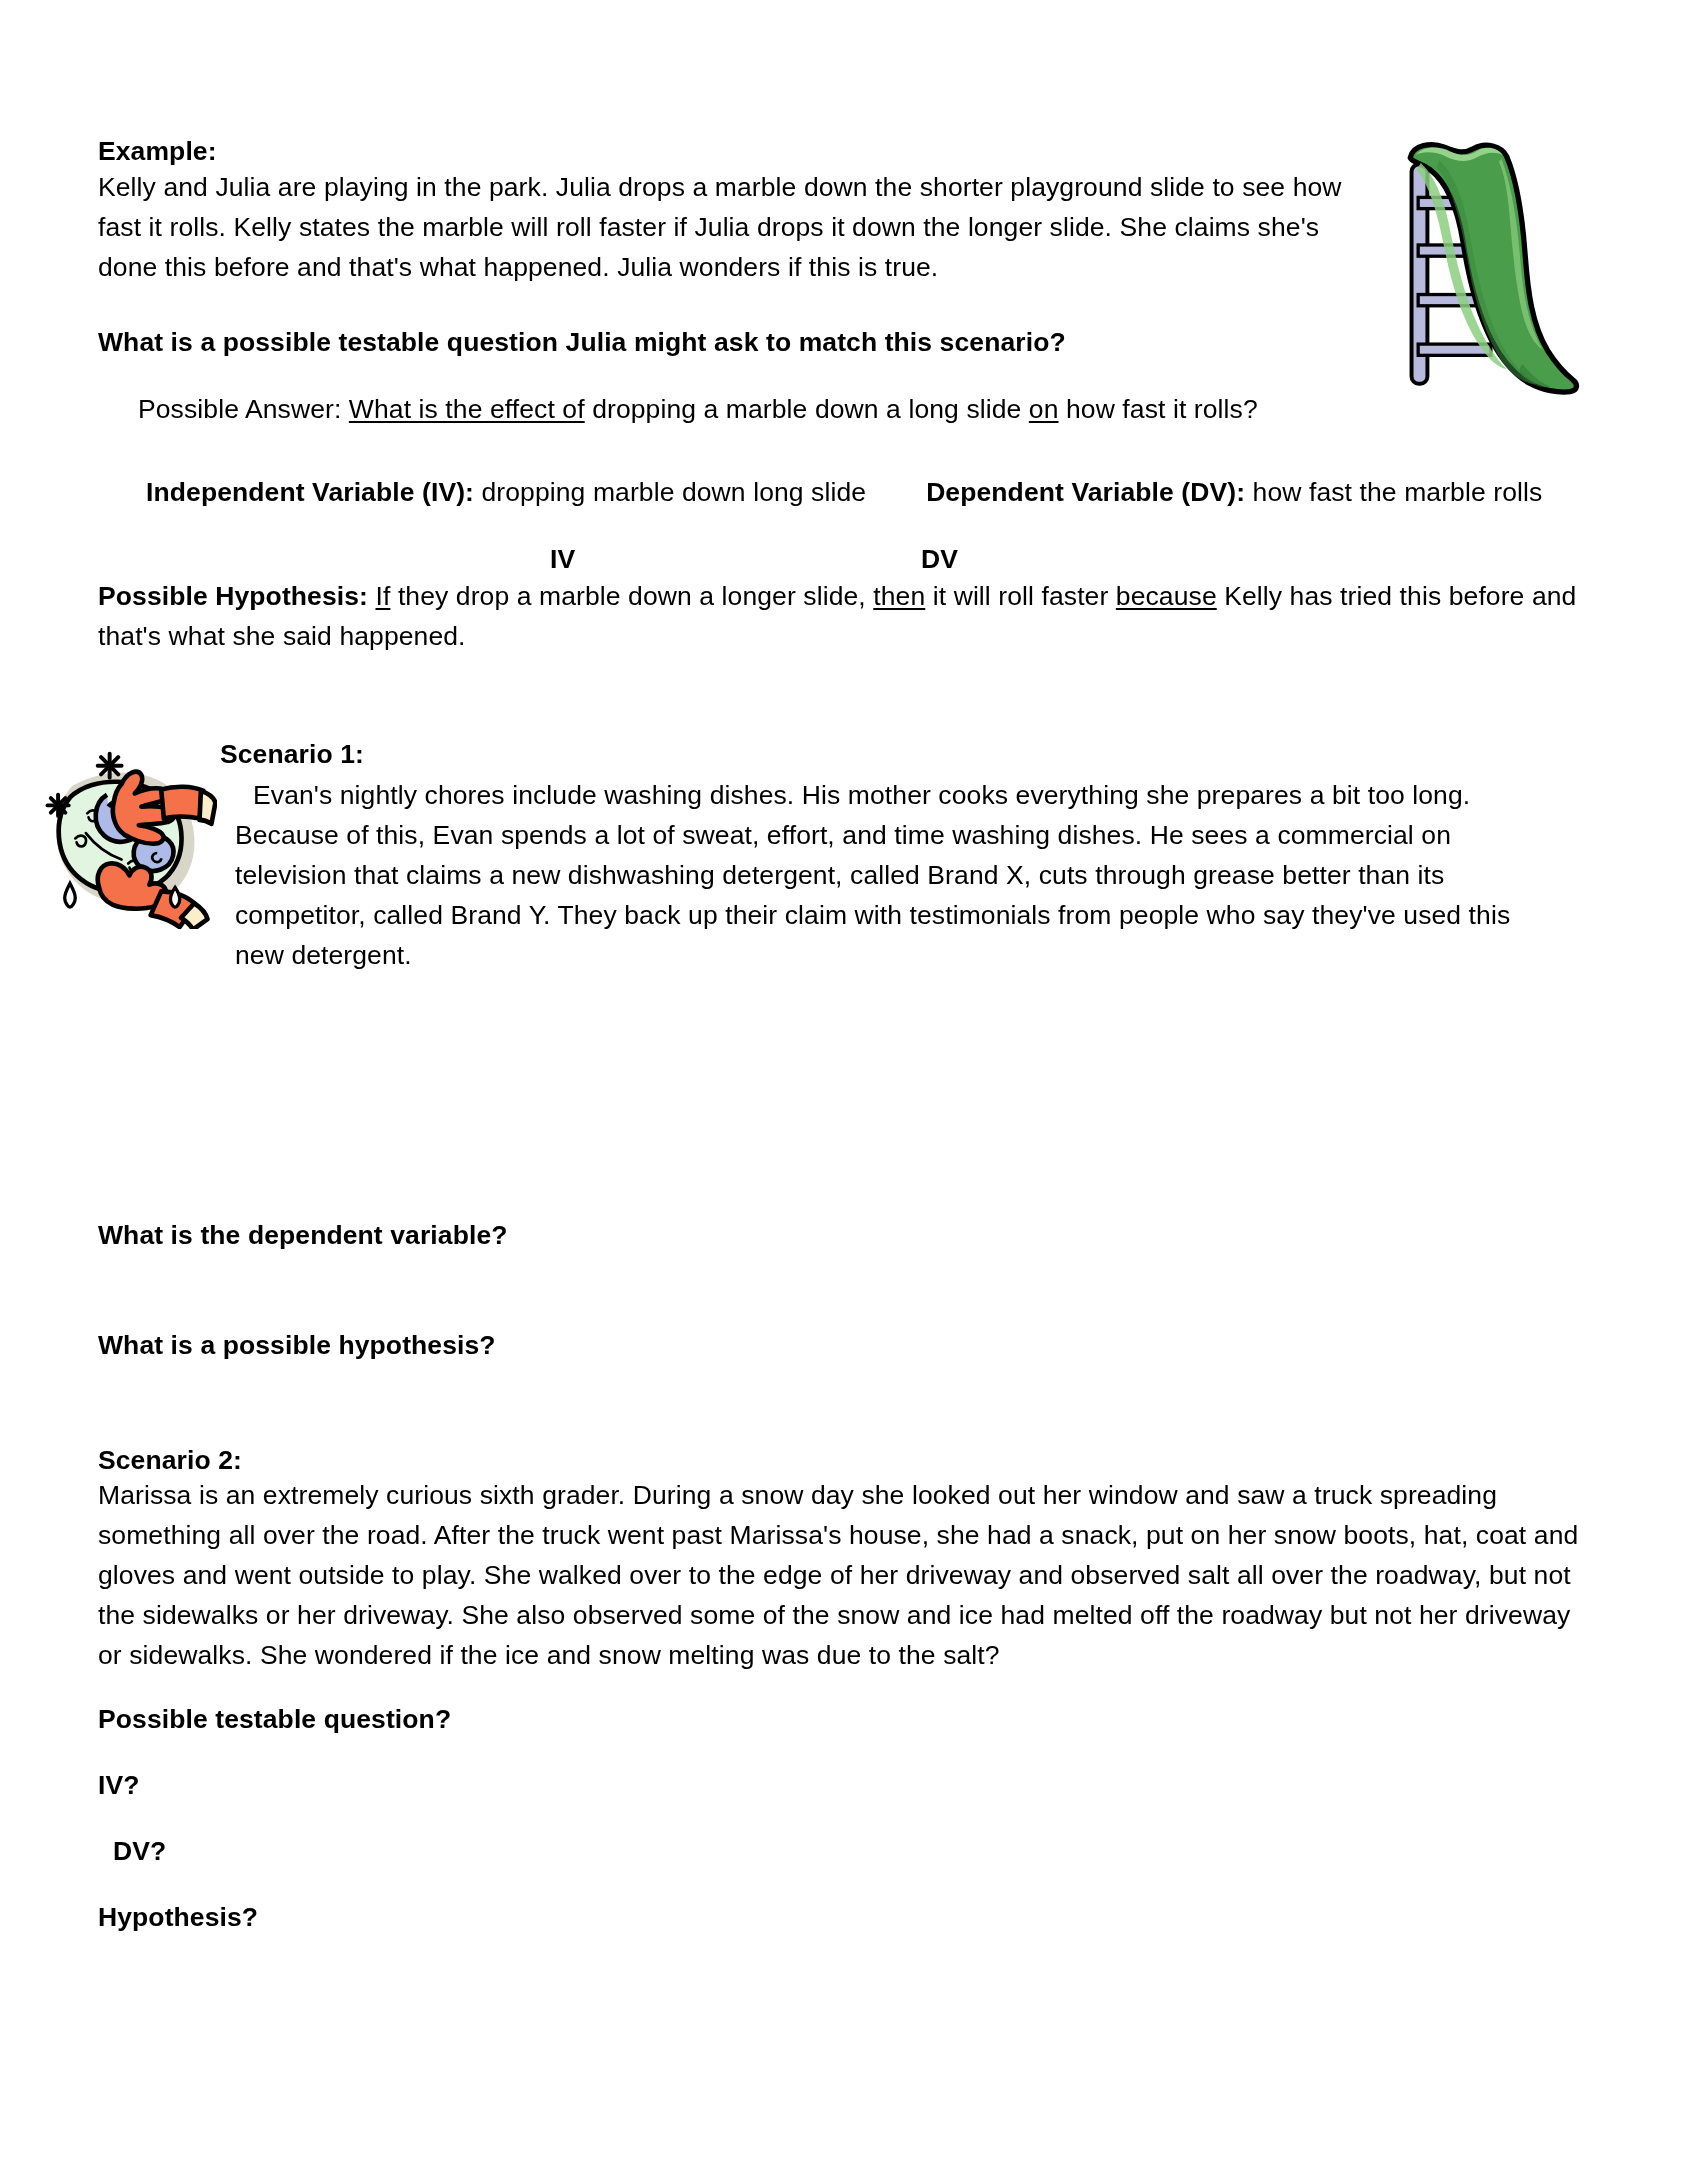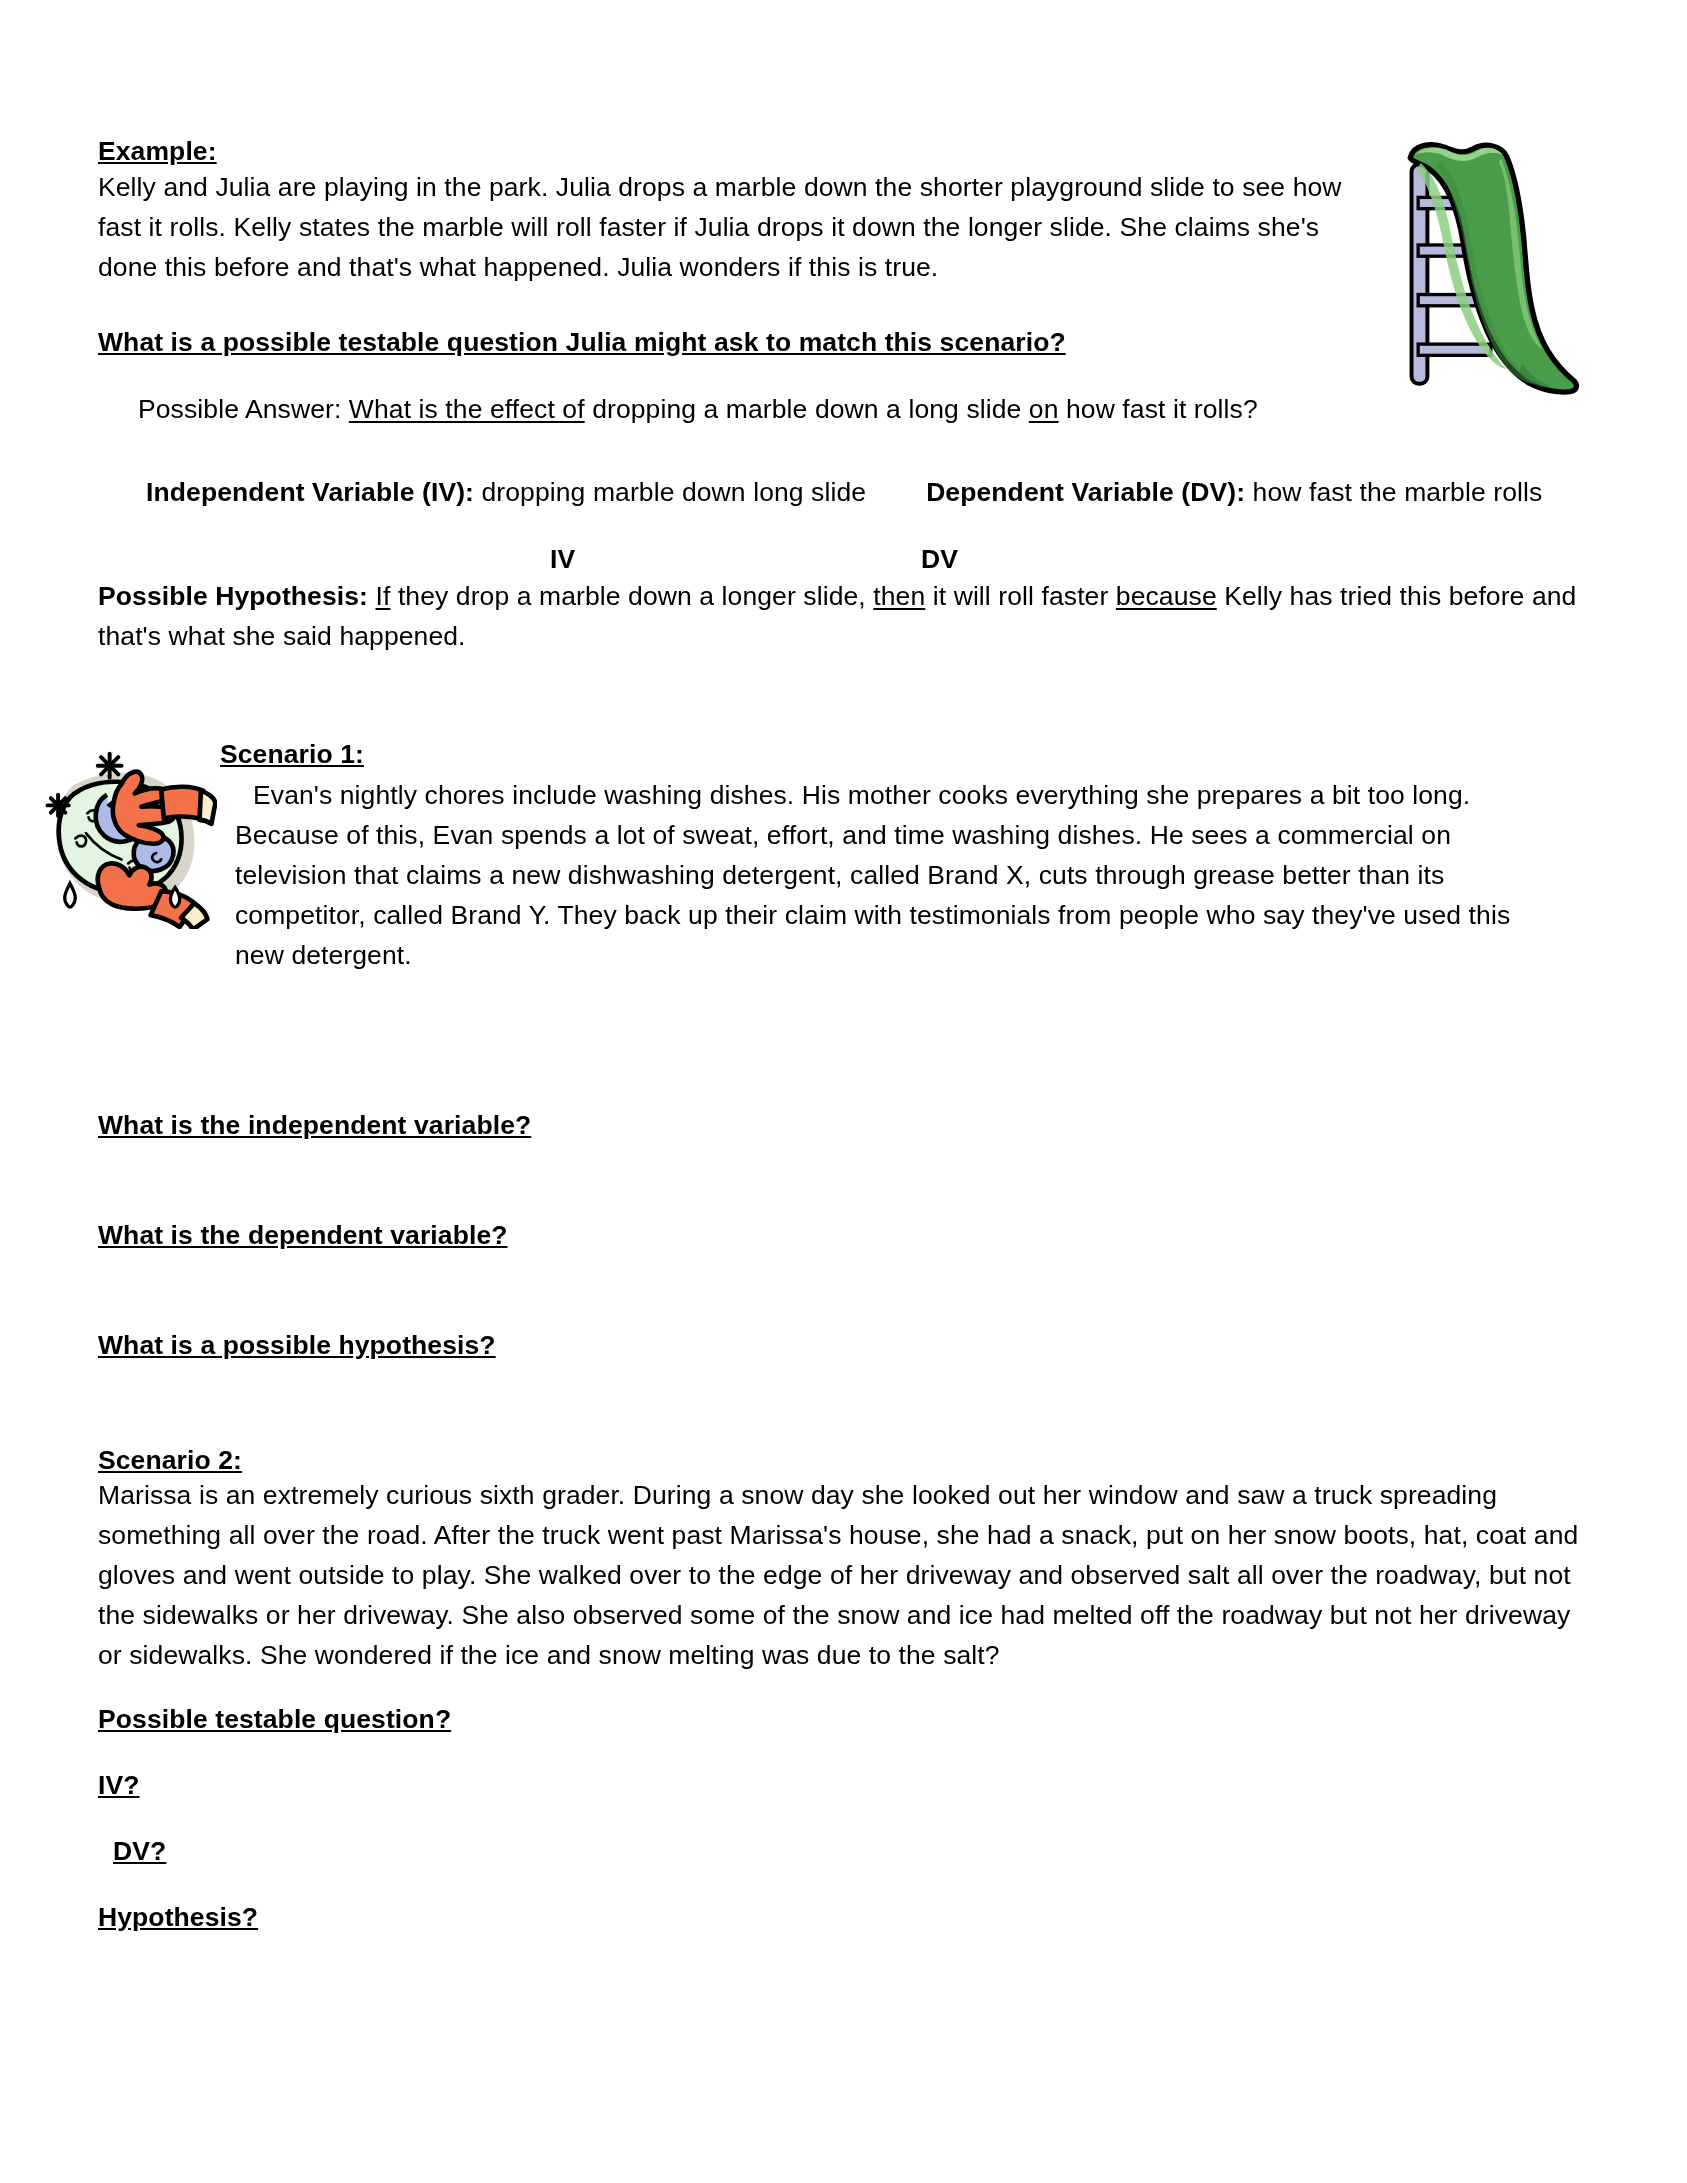--- a/index.html
+++ b/index.html
@@ -27,21 +27,21 @@
   
   .block {
     position: absolute;
     font-size: 26.5px;
     line-height: 40px;
     letter-spacing: 0.1px;
   }
   .b { font-weight: bold; }
   .u { text-decoration: underline; text-underline-offset: 2.6px; text-decoration-thickness: 2px; }
 
-  .heading { font-weight: bold; text-decoration: underline; }
+  .heading { font-weight: bold; }
 
   
   #example-label      { left: 98px; top: 131px;  width: 662px; }
   #example-paragraph  { left: 98px; top: 167px;  width: 1250px; }
   #example-question   { left: 98px; top: 322px;  width: 1257px; }
   #possible-answer    { left: 98px; top: 389px;  width: 1257px; margin-left: 40px; }
   #iv-line            { left: 98px; top: 472px;  width: 1489px; white-space: nowrap; margin-left: 48px; }
   #iv-marker          { left: 550px; top: 539px;  }
   #dv-marker          { left: 921px; top: 539px; }
   #possible-hypothesis{ left: 98px; top: 576px;  width: 1495px; }
@@ -201,21 +201,20 @@
           <line x1="-13" y1="13" x2="13" y2="-13"></line>
         </g>
       </g>
     </svg>
   </div>
 
   <div class="block heading" id="scenario1-label">Scenario 1:</div>
 
   <div class="block" id="scenario1-body">Evan's nightly chores include washing dishes.  His mother cooks everything she prepares a bit too long.  Because of this, Evan spends a lot of sweat, effort, and time washing dishes.  He sees a commercial on television that claims a new dishwashing detergent, called Brand X, cuts through grease better than its competitor, called Brand Y. They back up their claim with testimonials from people who say they've used this new detergent.</div>
 
-  <div class="block heading" id="q1-iv">What is the independent variable?</div>
   <div class="block heading" id="q1-dv">What is the dependent variable?</div>
   <div class="block heading" id="q1-hyp">What is a possible hypothesis?</div>
 
   <div class="block heading" id="scenario2-label">Scenario 2:</div>
 
   <div class="block" id="scenario2-body">Marissa is an extremely curious sixth grader.  During a snow day she looked out her window and saw a truck spreading something all over the road.  After the truck went past Marissa's house, she had a snack, put on her snow boots, hat, coat and gloves and went outside to play. She walked over to the edge of her driveway and observed salt all over the roadway, but not the sidewalks or her driveway. She also observed some of the snow and ice had melted off the roadway but not her driveway or sidewalks. She wondered if the ice and snow melting was due to the salt?</div>
 
   <div class="block heading" id="q2-testable">Possible testable question?</div>
   <div class="block heading" id="q2-iv">IV?</div>
   <div class="block heading" id="q2-dv">DV?</div>

